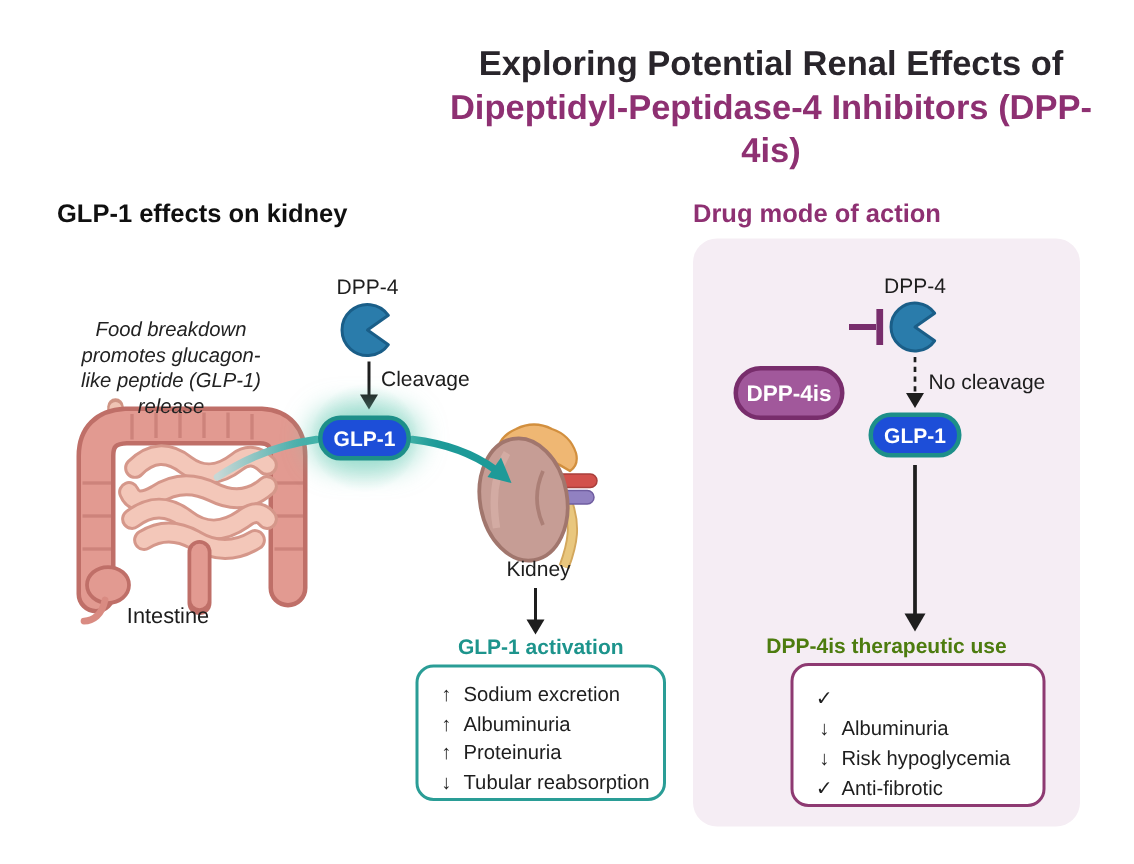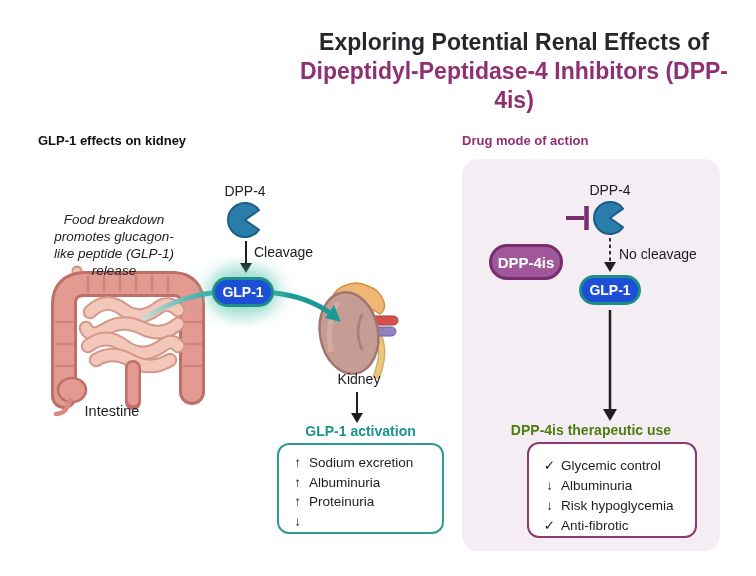--- a/index.html
+++ b/index.html
@@ -12,21 +12,21 @@
     overflow: hidden;
   }
   .abs { position: absolute; }
 
   
   .title-block { left: 283px; top: 28px; width: 462px; text-align: center; z-index: 2; }
   .title-line1 { font-size: 23px; font-weight: bold; color: #29252b; line-height: 29px; }
   .title-line2 { font-size: 23px; font-weight: bold; color: #8e3072; line-height: 29px; }
 
   
-  .section-heading { font-size: 13px; font-weight: bold; z-index: 2; }
+  .section-heading { font-size: 17px; font-weight: bold; z-index: 2; }
   .left-heading  { left: 38px;  top: 133px; color: #101010; }
   .right-heading { left: 462px; top: 133px; color: #8e3072; }
 
   
   .right-panel { left: 462px; top: 159px; width: 258px; height: 392px;
                  background: #f5edf4; border-radius: 16px; z-index: 0; }
 
   
   .overlay { left: 0; top: 0; width: 756px; height: 576px; z-index: 1; pointer-events: none; }
 
@@ -193,33 +193,33 @@
     <div class="item-row">
       <span class="item-sym">↑</span>
       <span>Albuminuria</span>
     </div>
     <div class="item-row">
       <span class="item-sym">↑</span>
       <span>Proteinuria</span>
     </div>
     <div class="item-row">
       <span class="item-sym">↓</span>
+      <span>Tubular reabsorption</span>
     </div>
   </div>
 
   <div class="abs badge dpp4is-badge">DPP-4is</div>
   <div class="abs lbl dpp4-label-right">DPP-4</div>
   <div class="abs lbl no-cleavage-label">No cleavage</div>
   <div class="abs badge glp1-badge glp1-badge-right">GLP-1</div>
 
   <div class="abs box-heading therapeutic-heading">DPP-4is therapeutic use</div>
   <div class="abs outcome-box therapeutic-box">
     <div class="item-row">
       <span class="item-sym">✓</span>
-      <span>Glycemic control</span>
     </div>
     <div class="item-row">
       <span class="item-sym">↓</span>
       <span>Albuminuria</span>
     </div>
     <div class="item-row">
       <span class="item-sym">↓</span>
       <span>Risk hypoglycemia</span>
     </div>
     <div class="item-row">

